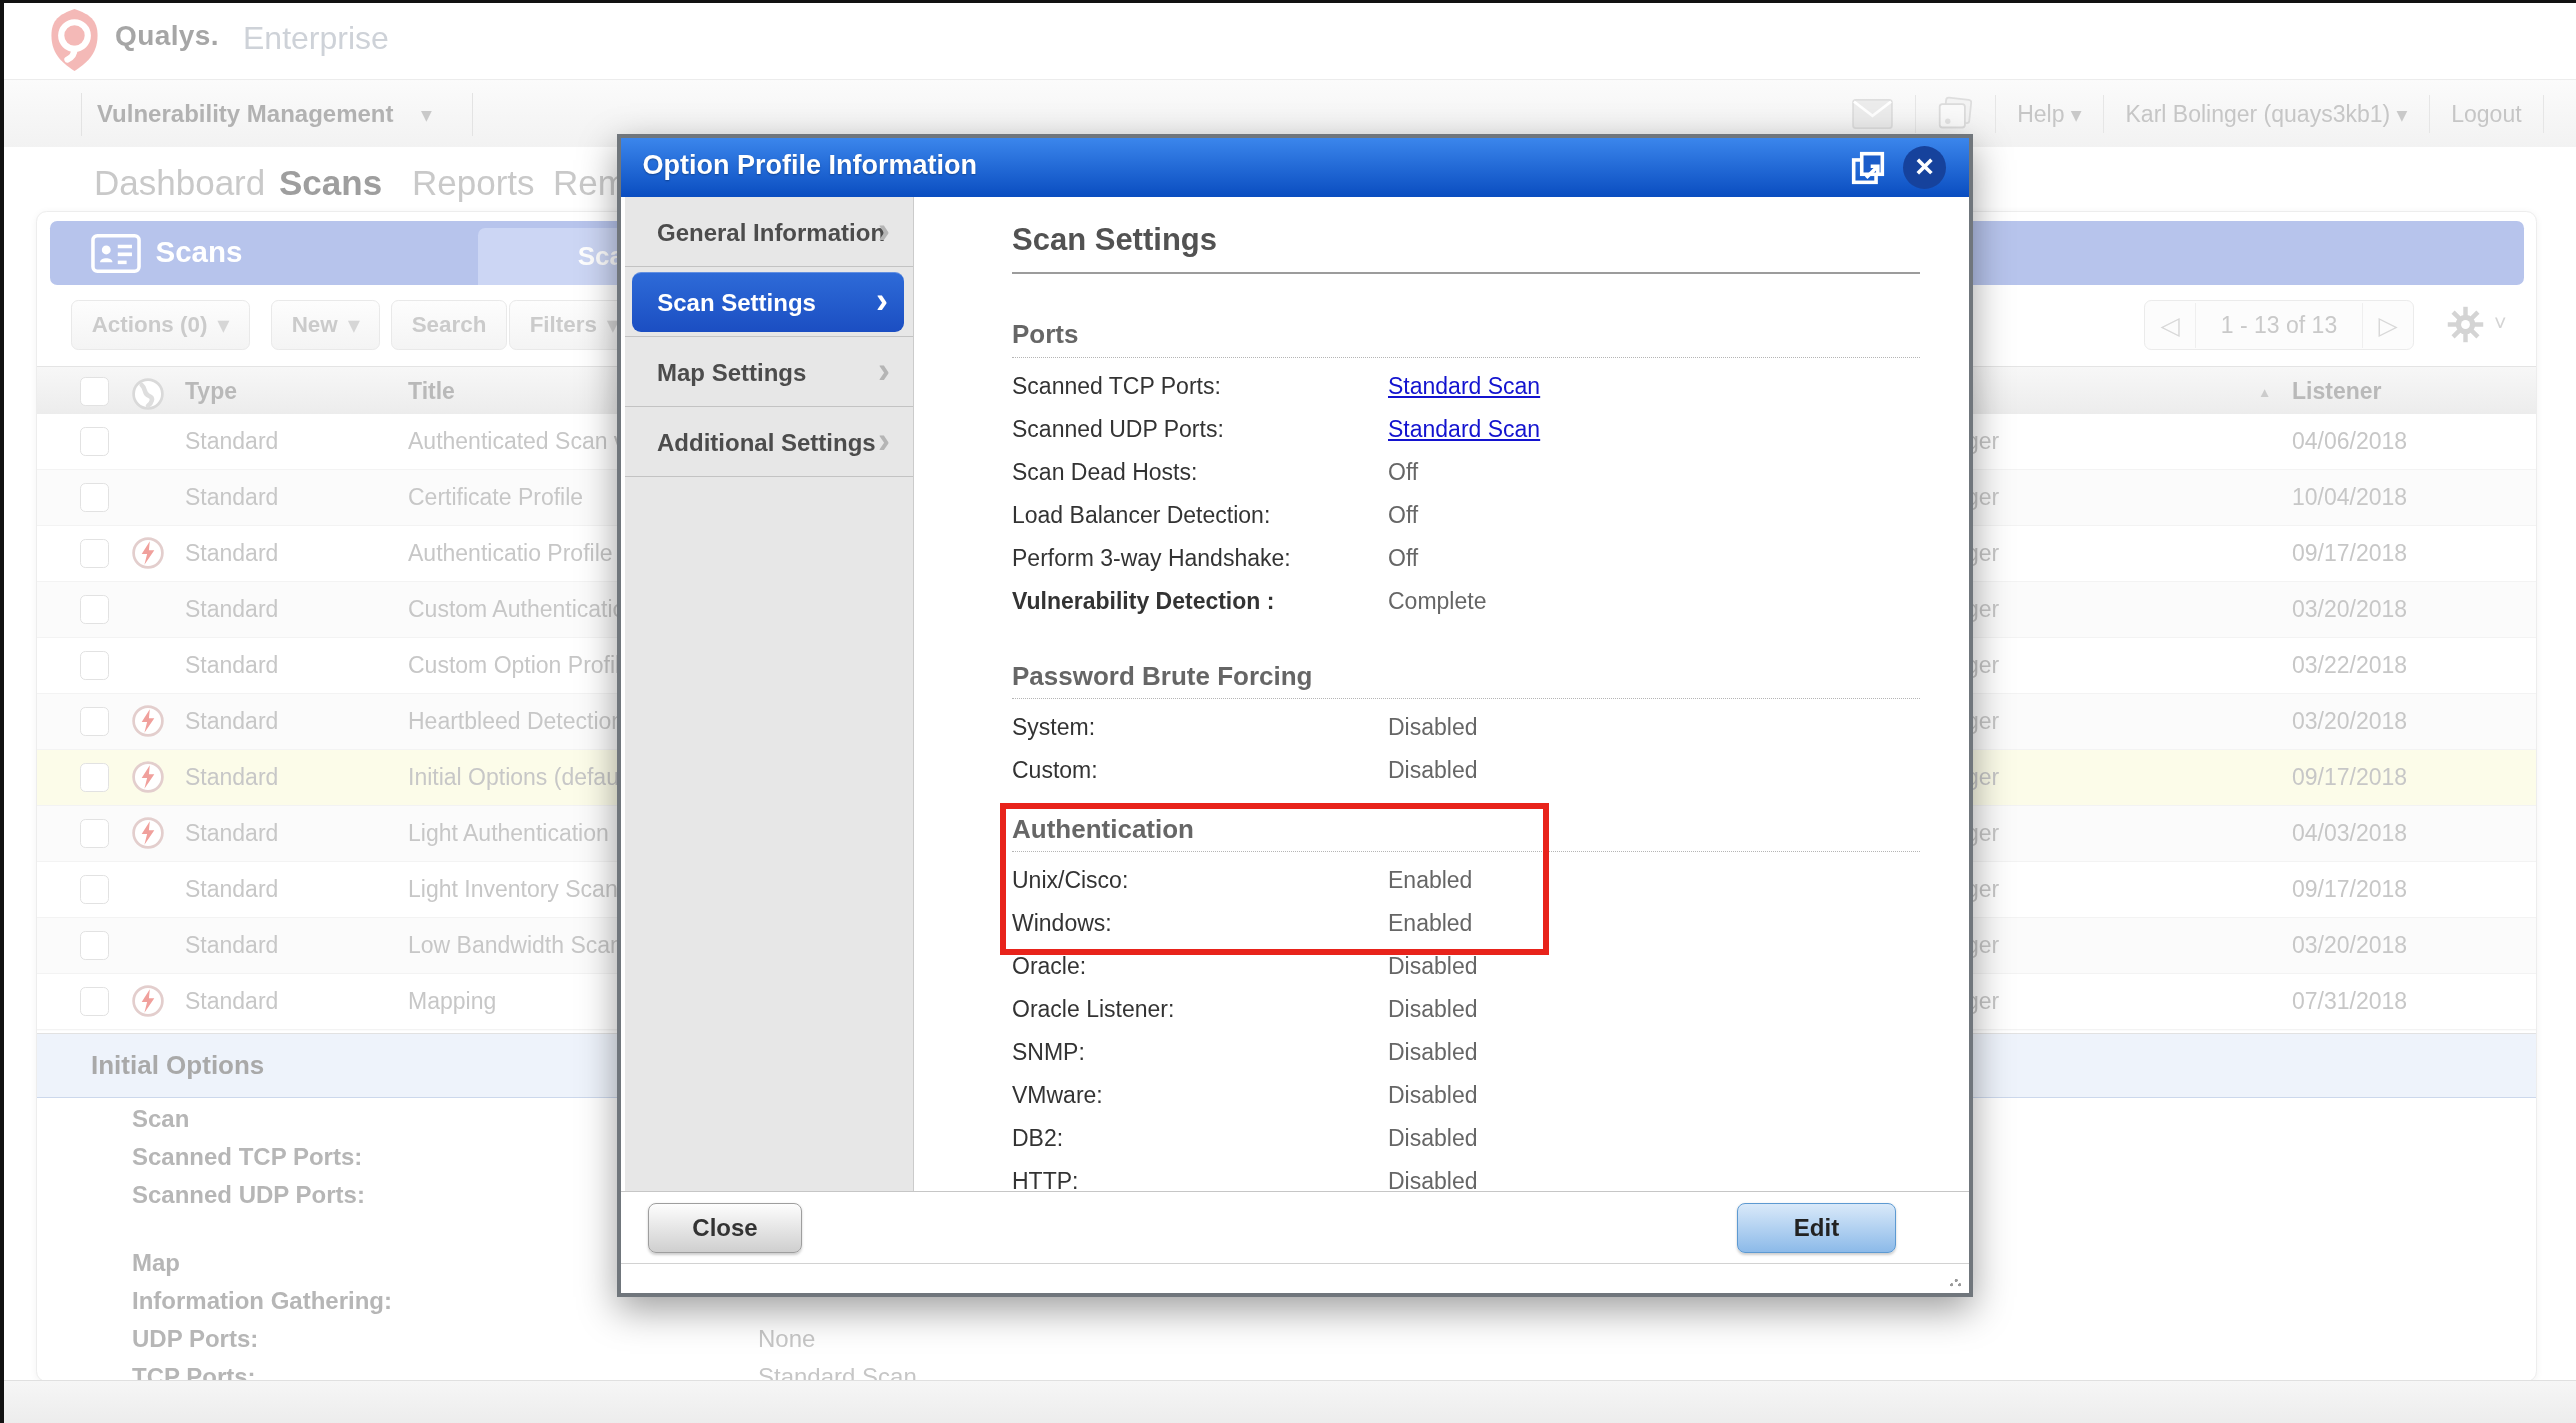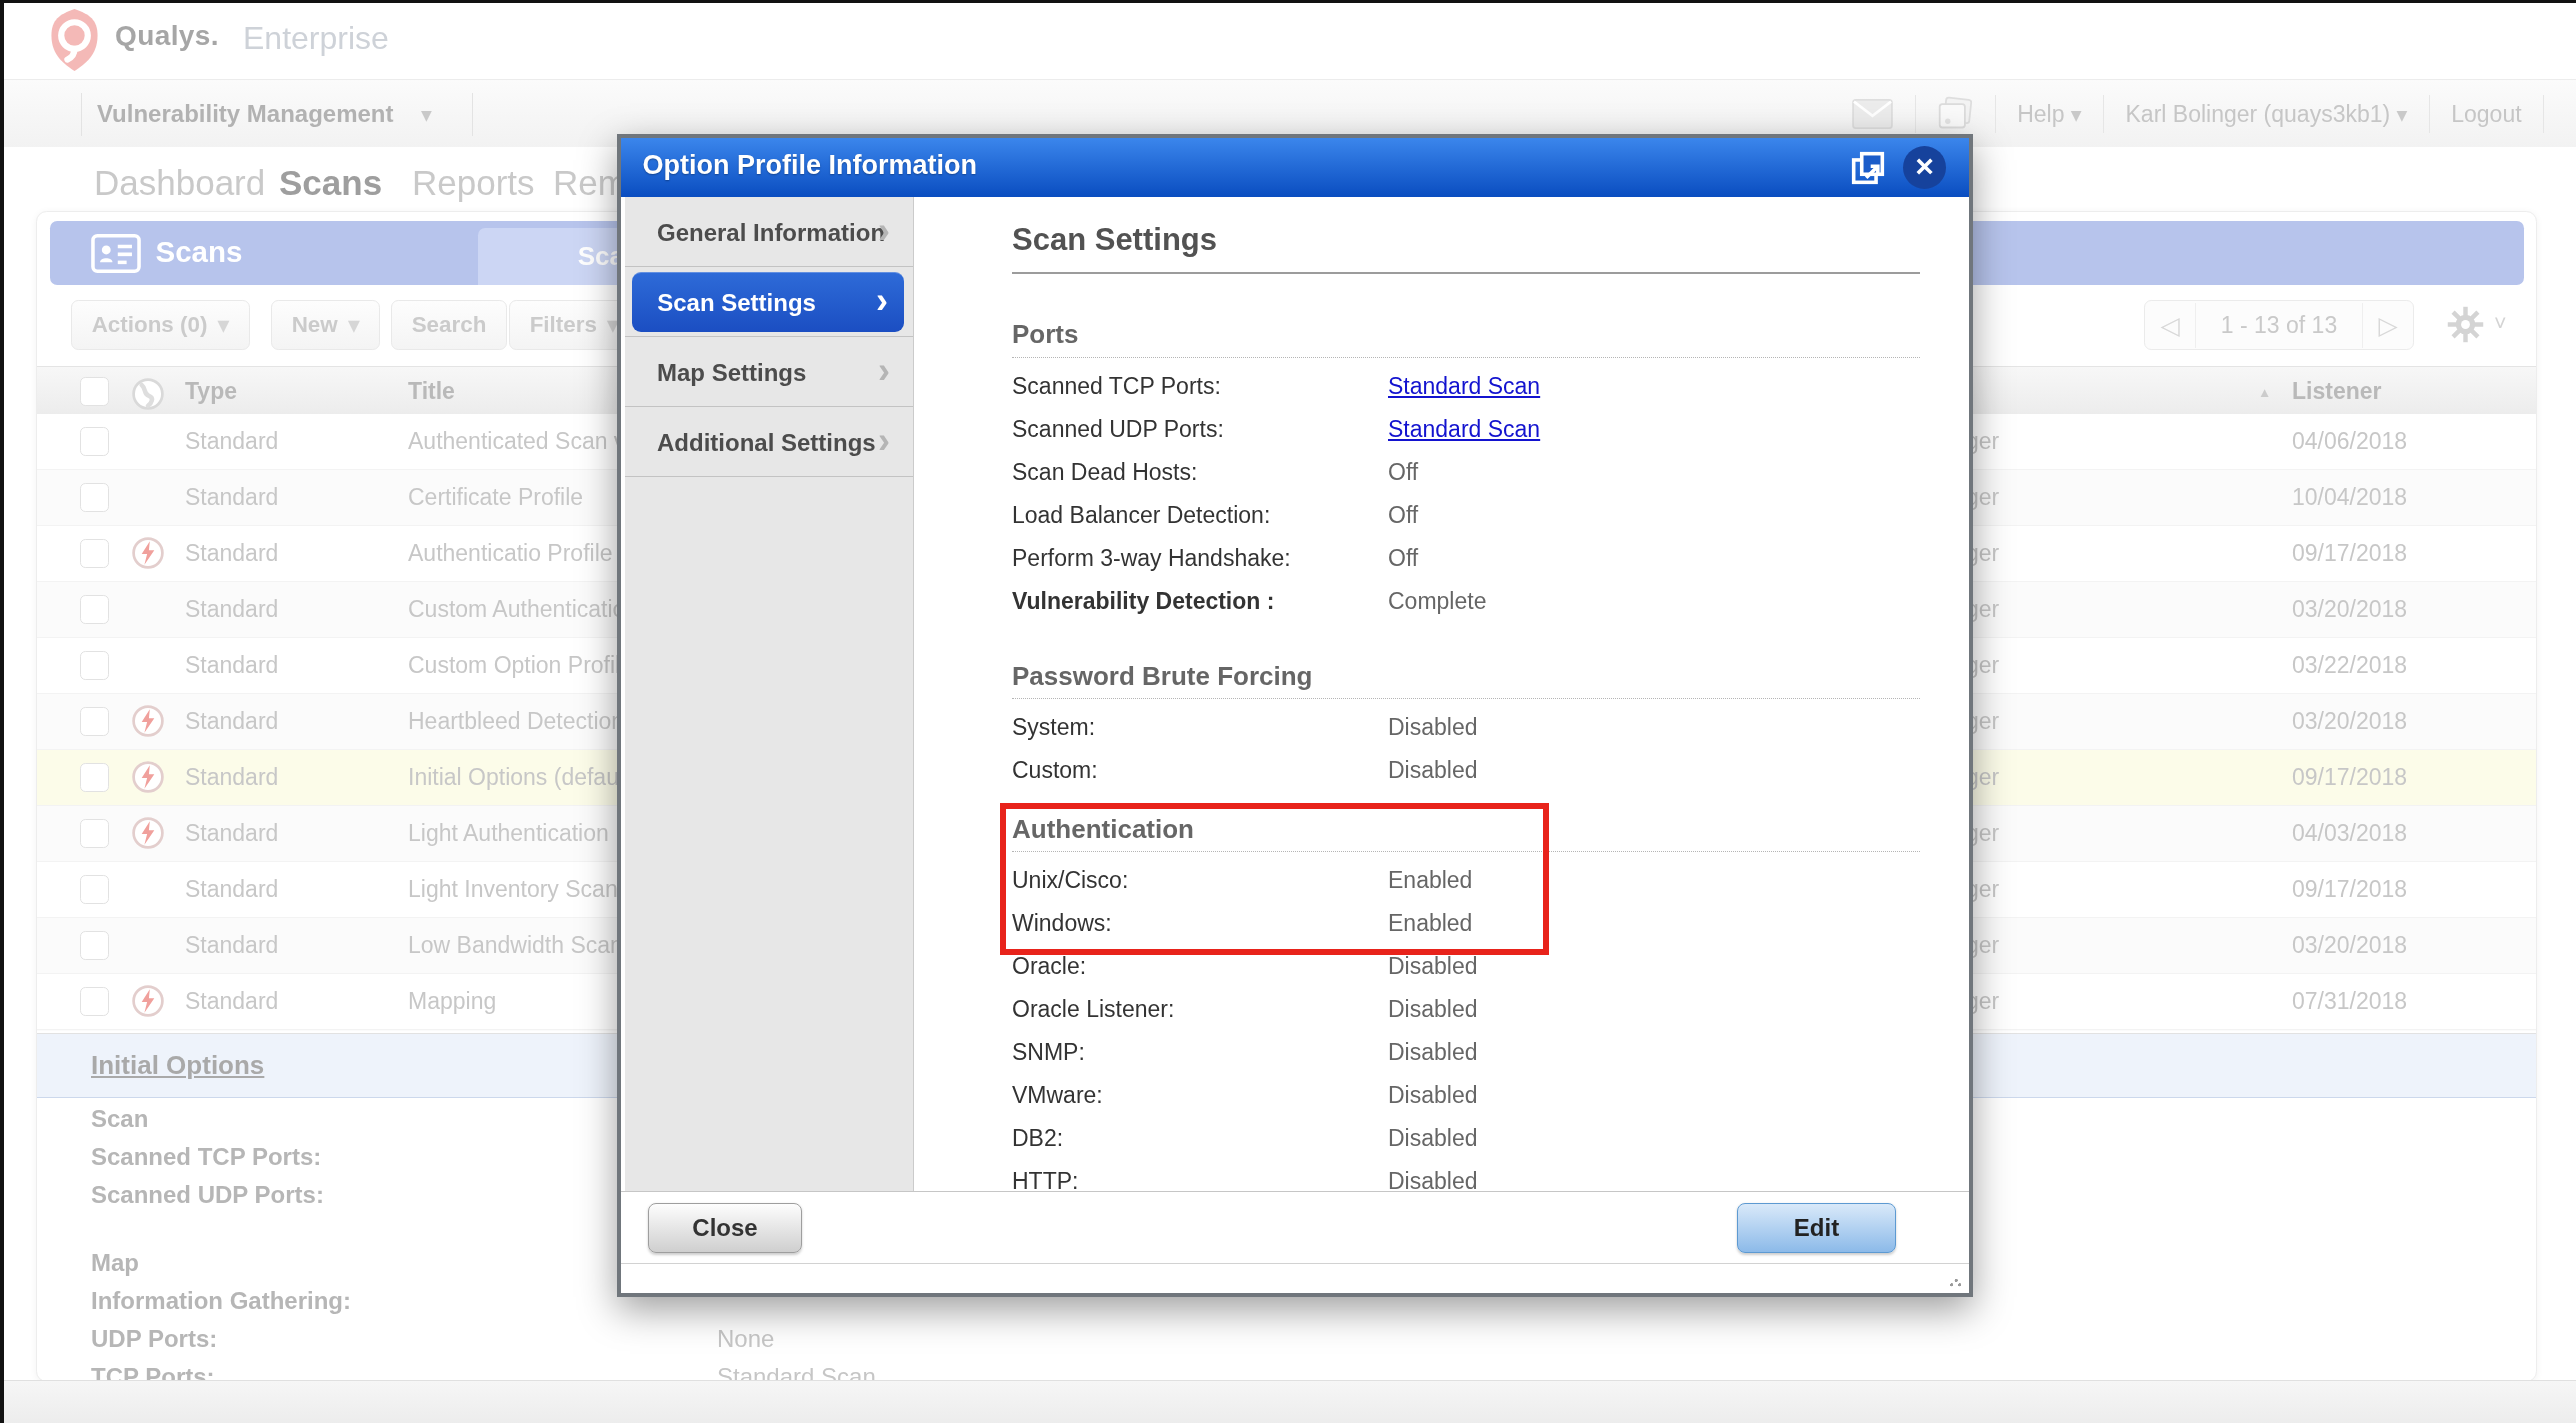--- a/index.html
+++ b/index.html
@@ -72,24 +72,24 @@
   .c-globe{left:93px;top:9px;}
   .txt{top:0;line-height:55px;font-size:23px;color:#c7c7c7;white-space:nowrap;}
   .c-type{left:148px;}
   .c-title{left:371px;}
   .c-owner{left:1929px;}
   .c-date{left:2255px;}
 
   
   #dband{position:absolute;top:821px;left:0;width:100%;height:63px;background:#eef3fb;
     border-top:1.8px solid #e2e2e2;border-bottom:0.9px solid #ccd8ec;}
-  #dband-title{position:absolute;left:54px;top:16px;font-size:26px;font-weight:bold;color:#a9a9a9;text-decoration:underline;}
+  #dband-title{position:absolute;left:54px;top:16px;font-size:26px;font-weight:bold;color:#a9a9a9;}
   #detail-rows{position:absolute;top:888px;left:54px;width:1790px;}
   .drow{height:38px;line-height:38px;font-size:24px;white-space:nowrap;}
-  .drow .dlabel{display:inline-block;width:626px;font-weight:bold;color:#b6b6b6;}
+  .drow .dlabel{display:inline-block;width:626px;font-weight:bold;color:#b6b6b6;margin-left:41px;}
   .drow .dvalue{color:#c6c6c6;}
   .dgap{height:30px;}
 
   
   #page-footer{position:absolute;left:0;top:1380px;width:100%;height:44px;
     background:linear-gradient(#f6f6f6,#ececec);border-top:0.9px solid #e0e0e0;}
 
   
   #modal{position:absolute;left:617px;top:134px;width:1356px;height:1163px;box-sizing:border-box;
     border:4.5px solid #70767c;background:#fff;box-shadow:0 12.5px 36px rgba(0,0,0,.38);z-index:50;}

